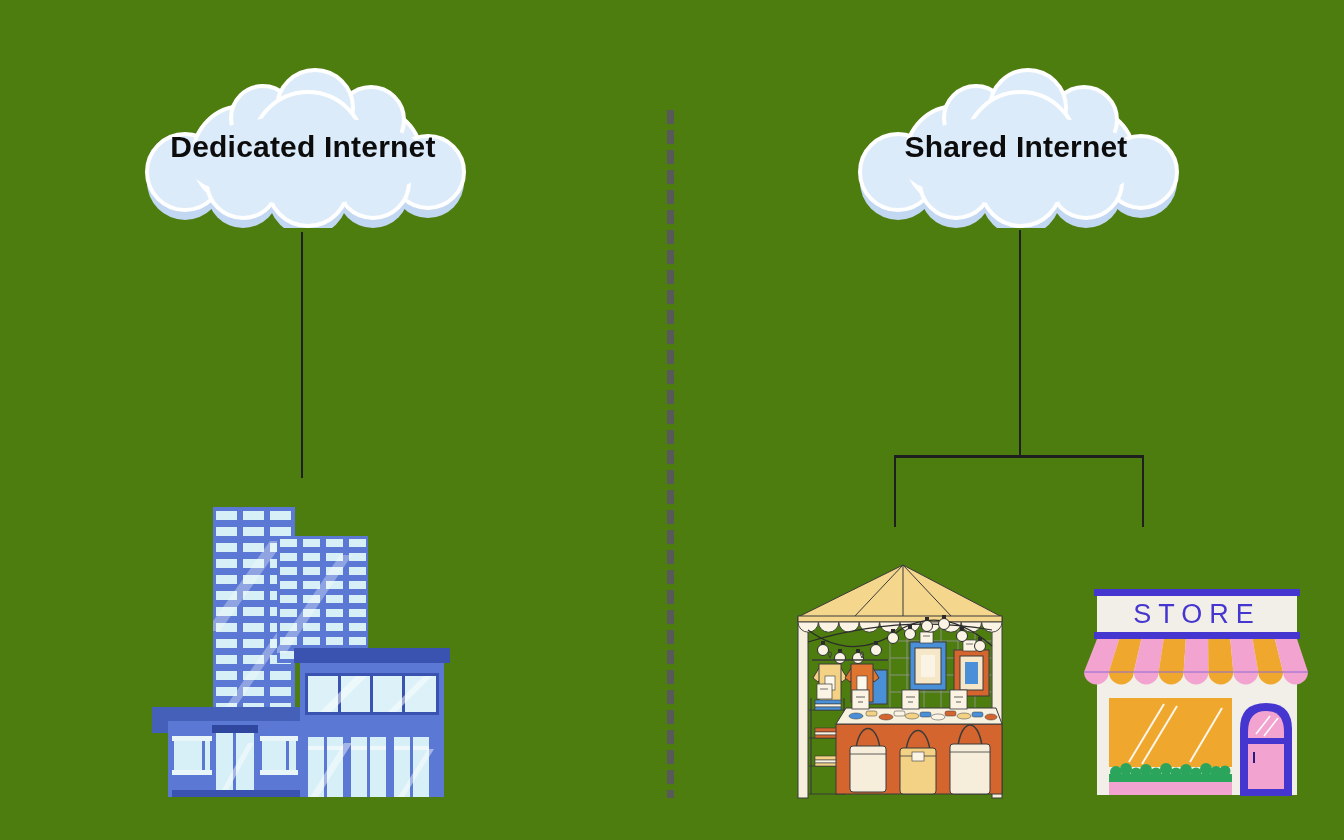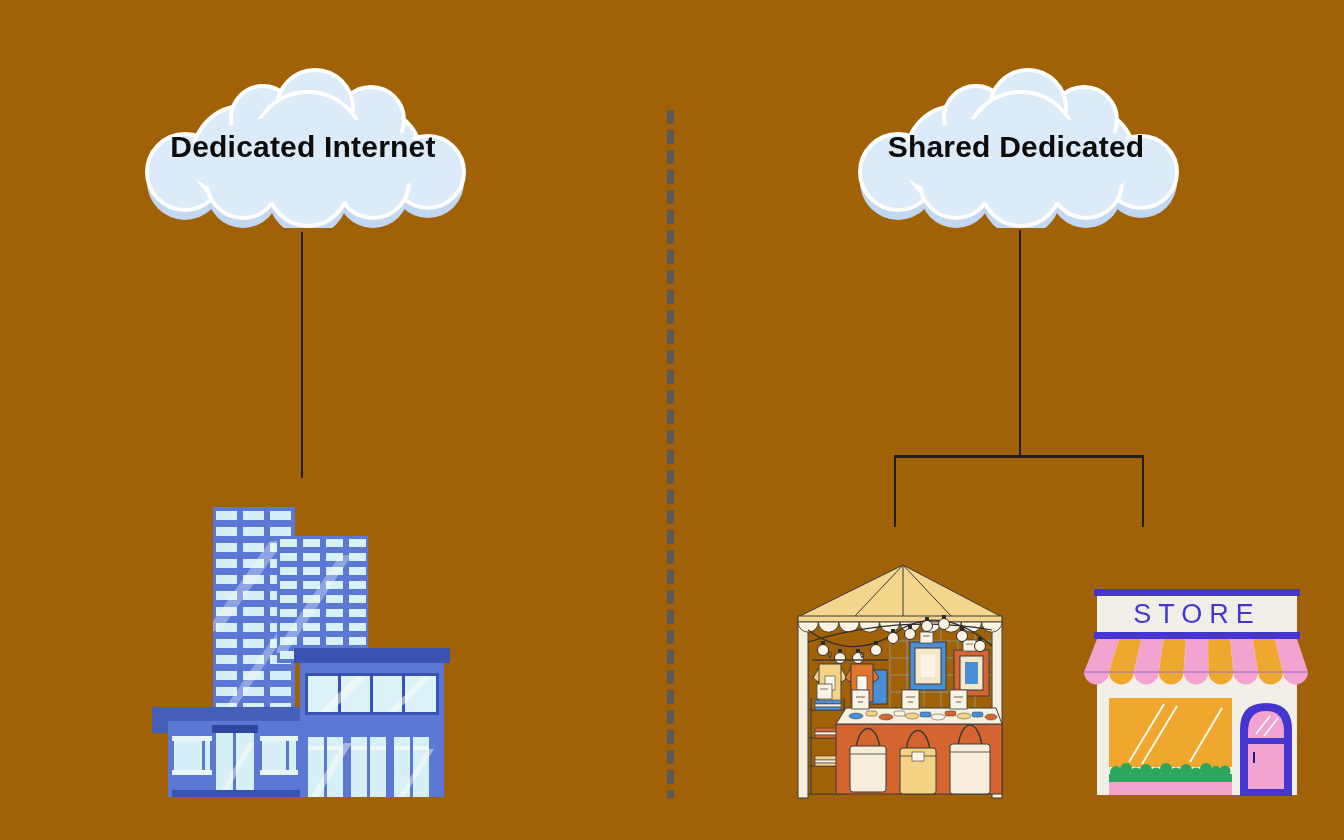--- a/index.html
+++ b/index.html
@@ -1,17 +1,17 @@
 <!DOCTYPE html>
 <html><head>
 <meta charset="utf-8">
 <style>
   html,body { margin:0; padding:0; background:#ffffff; }
   .canvas {
-    position:relative; width:1344px; height:840px; background:#a16207;
+    position:relative; width:1344px; height:840px; background:#4d7c0f;
     font-family:"Liberation Sans", sans-serif; overflow:hidden;
   }
   .cloud-wrap { position:absolute; width:360px; height:168px; }
   .cloud-wrap svg { position:absolute; left:0; top:0; }
   .cloud-label {
     position:absolute; left:0; top:70px; width:100%;
     text-align:center; font-size:30px; font-weight:700; color:#0c0c0c;
     letter-spacing:0.2px;
   }
   .cloud-left  { left:123px; top:60px; }
@@ -192,21 +192,21 @@
         <circle cx="140" cy="58" r="32"></circle>
           <circle cx="248" cy="60" r="33"></circle>
         <circle cx="192" cy="48" r="38"></circle>
           <circle cx="185" cy="88" r="56"></circle>
         <circle cx="120" cy="122" r="36"></circle>
           <circle cx="250" cy="122" r="36"></circle>
         <circle cx="185" cy="126" r="40"></circle>
       </g>
       <ellipse cx="183" cy="100" rx="122" ry="44" fill="#dcebfa"></ellipse>
     </svg>
-    <div class="cloud-label">Shared Dedicated</div>
+    <div class="cloud-label">Shared Internet</div>
   </div>
 
   <div class="conn conn-right-v"></div>
   <div class="conn conn-right-h"></div>
   <div class="conn conn-drop-a"></div>
   <div class="conn conn-drop-b"></div>
 
   <div class="illus illus-tent">
     <svg width="236" height="247" viewBox="0 0 236 247">
 

